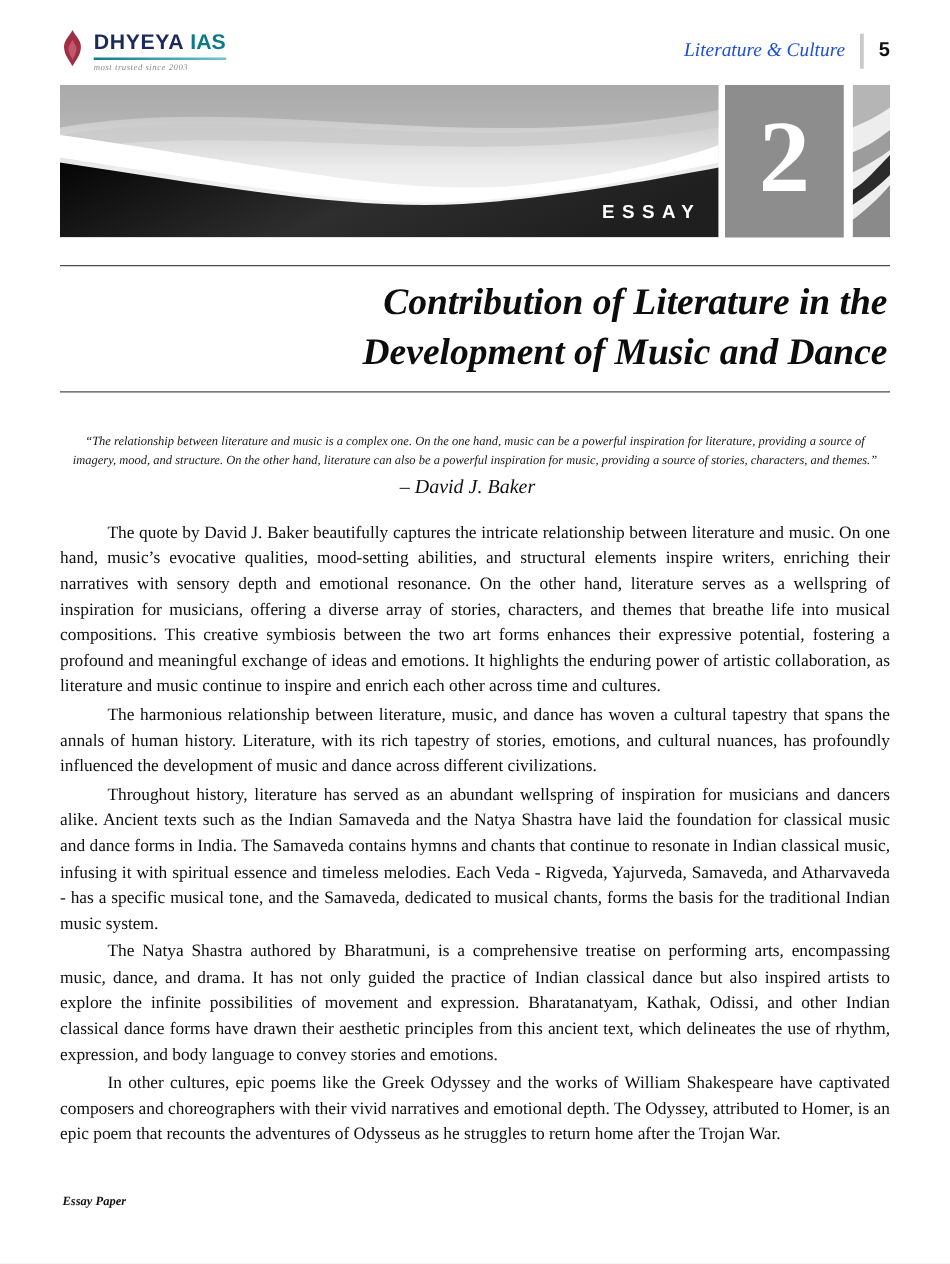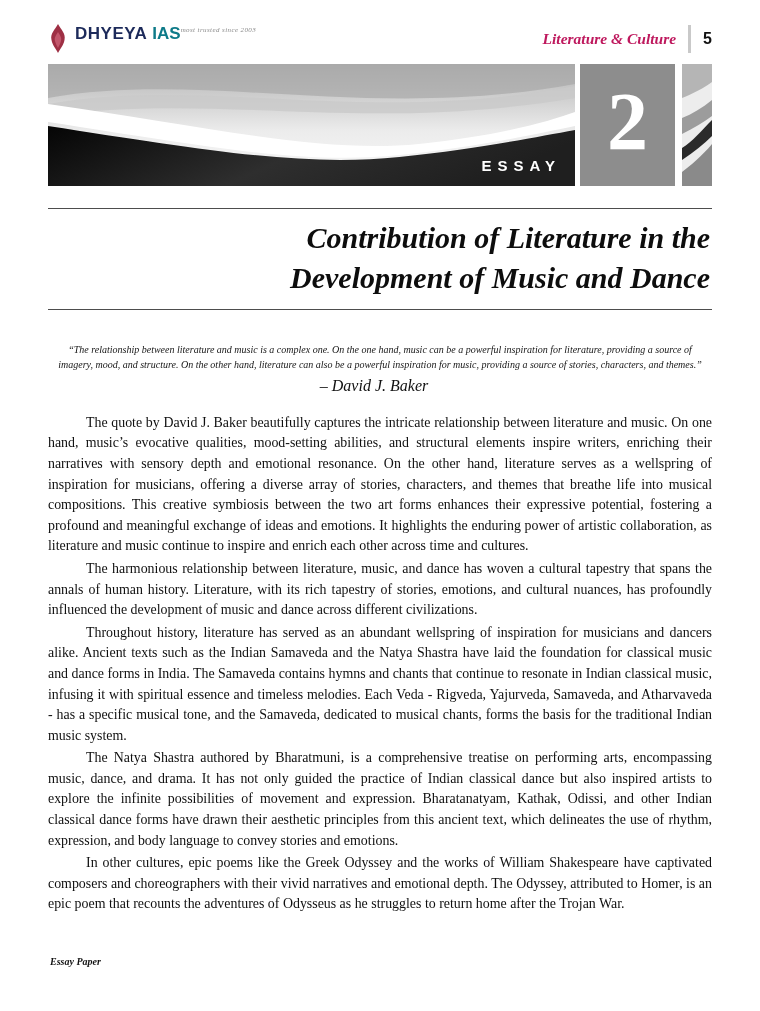--- a/index.html
+++ b/index.html
@@ -10,28 +10,28 @@
     font-family:"Liberation Serif", serif; color:#111;
   }
 
   
   .hdr {
     display:flex; justify-content:space-between; align-items:center;
     padding:24px 48px 0 48px;
   }
   .logo { display:flex; align-items:flex-start; gap:7px; }
   .logo svg { display:block; }
-  .logo-text { display:flex; flex-direction:row; }
+  .logo-text { display:flex; flex-direction:column; }
   .logo-row { display:flex; align-items:baseline; gap:5px; font-family:"Liberation Sans", sans-serif; }
   .brand-a { font-size:17px; font-weight:bold; letter-spacing:.5px; color:#1c2a5a; }
   .brand-b { font-size:17px; font-weight:bold; color:#0d7a88; }
   .logo-rule { height:2px; background:linear-gradient(90deg,#0d7a88,#6fc6cf); margin-top:2px; }
   .tagline { font-size:7px; color:#8a8a8a; font-style:italic; margin-top:2px; letter-spacing:.4px; }
   .hdr-right { display:flex; align-items:center; gap:12px; }
-  .subject { font-style:italic; font-weight:bold; font-size:15.5px; color:#be185d; }
+  .subject { font-style:italic; font-weight:normal; font-size:15.5px; color:#1d4ed8; }
   .hdr-div { width:3px; height:28px; background:#c9c9c9; }
   .pageno { font-weight:bold; font-size:16px; font-family:"Liberation Sans", sans-serif; }
 
   
   .banner { margin:10px 48px 0 48px; height:122px; display:flex; align-items:stretch; }
   .wave-area { flex:1; position:relative; overflow:hidden; }
   .wave-area svg { position:absolute; inset:0; width:100%; height:100%; }
   .essay-label {
     position:absolute; right:14px; bottom:12px; color:#fff;
     font-family:"Liberation Sans", sans-serif; font-weight:bold;

